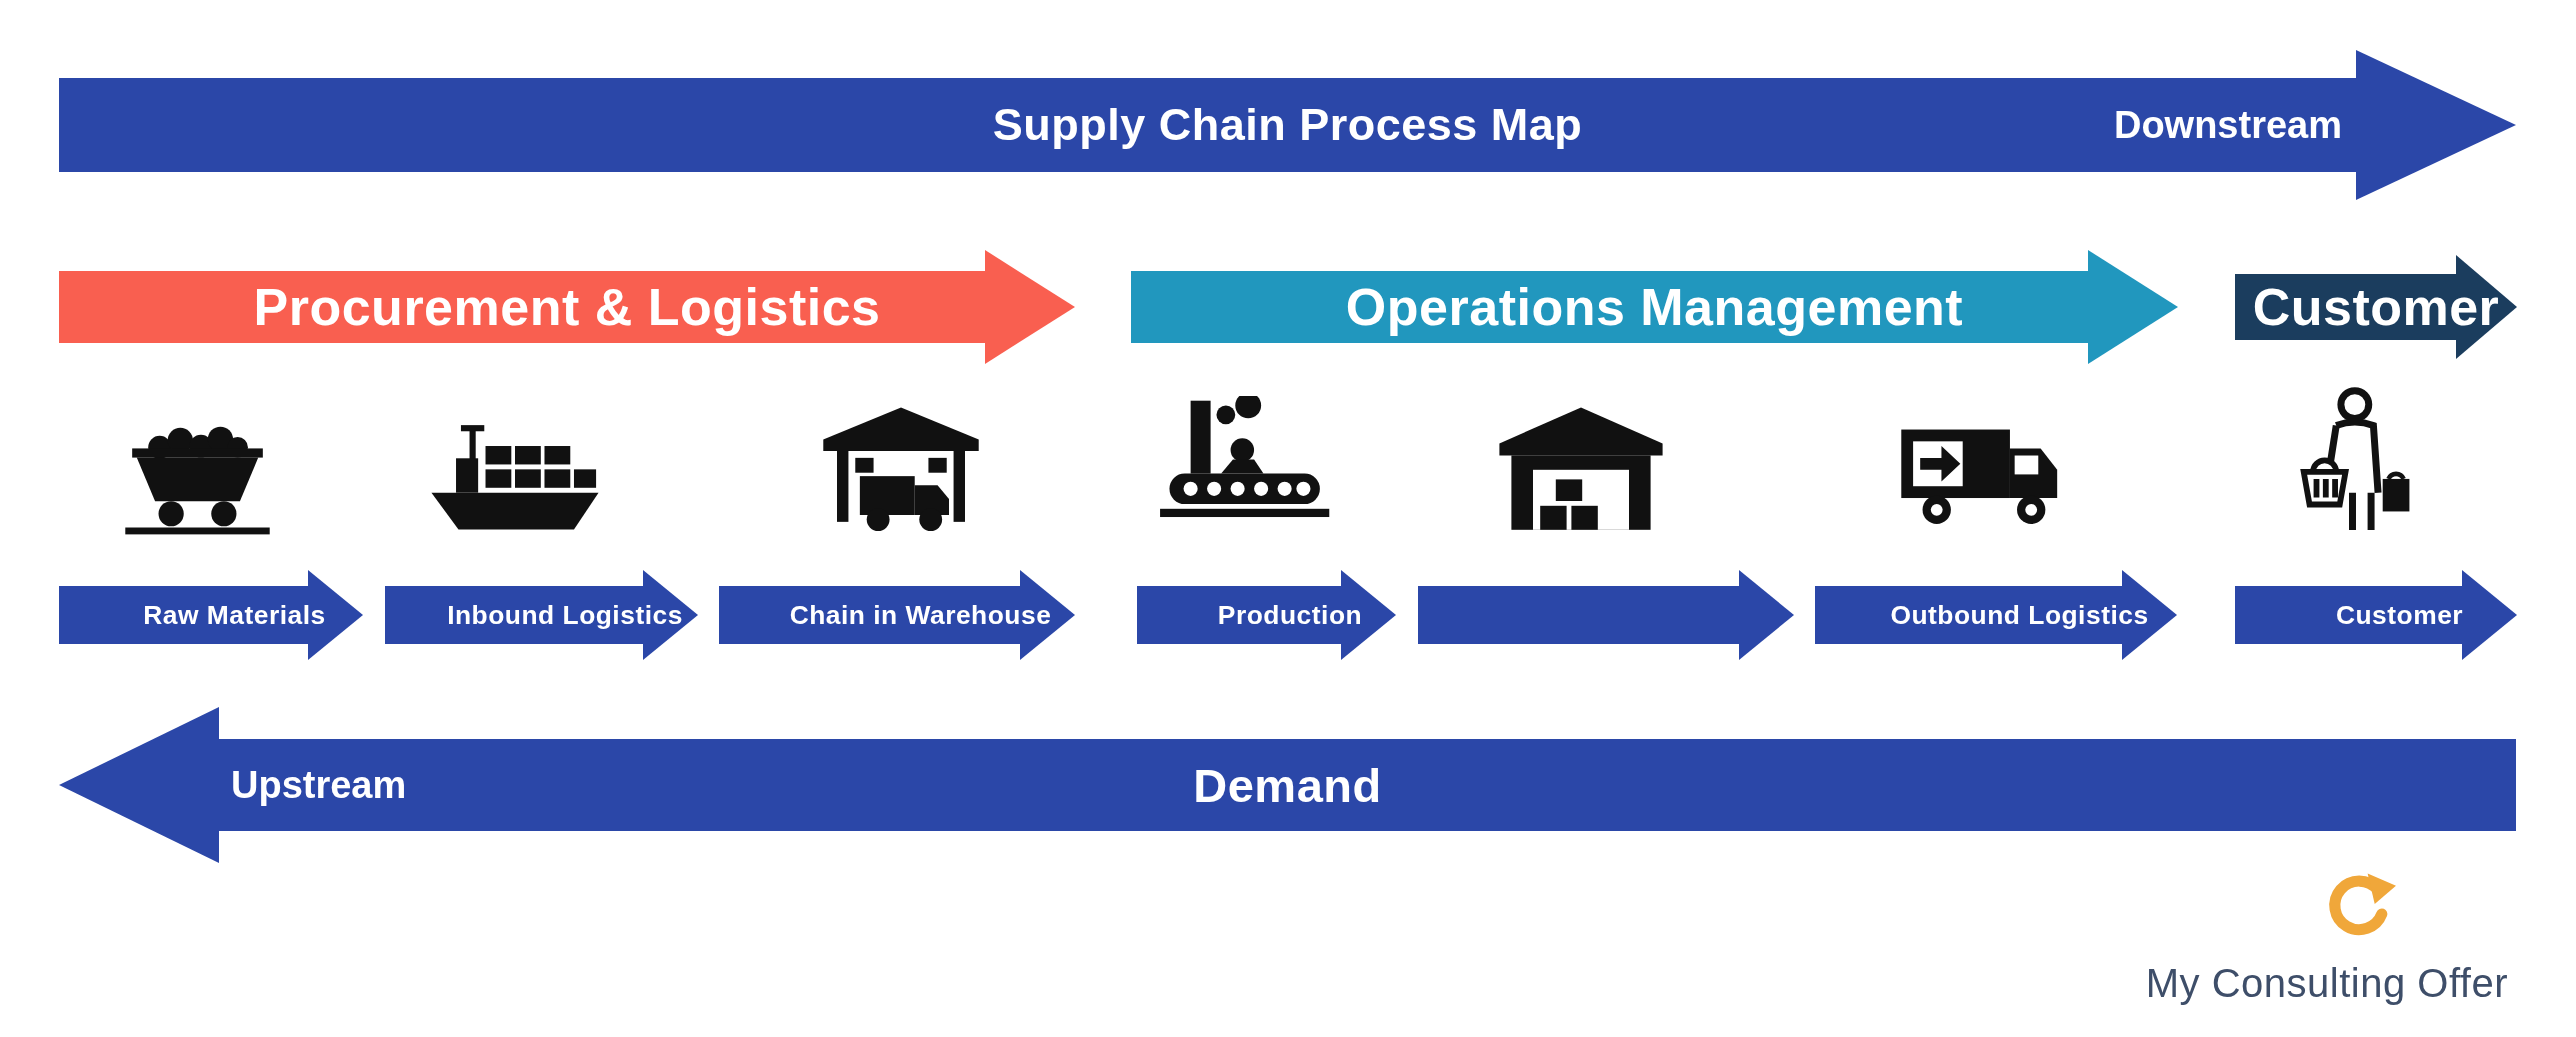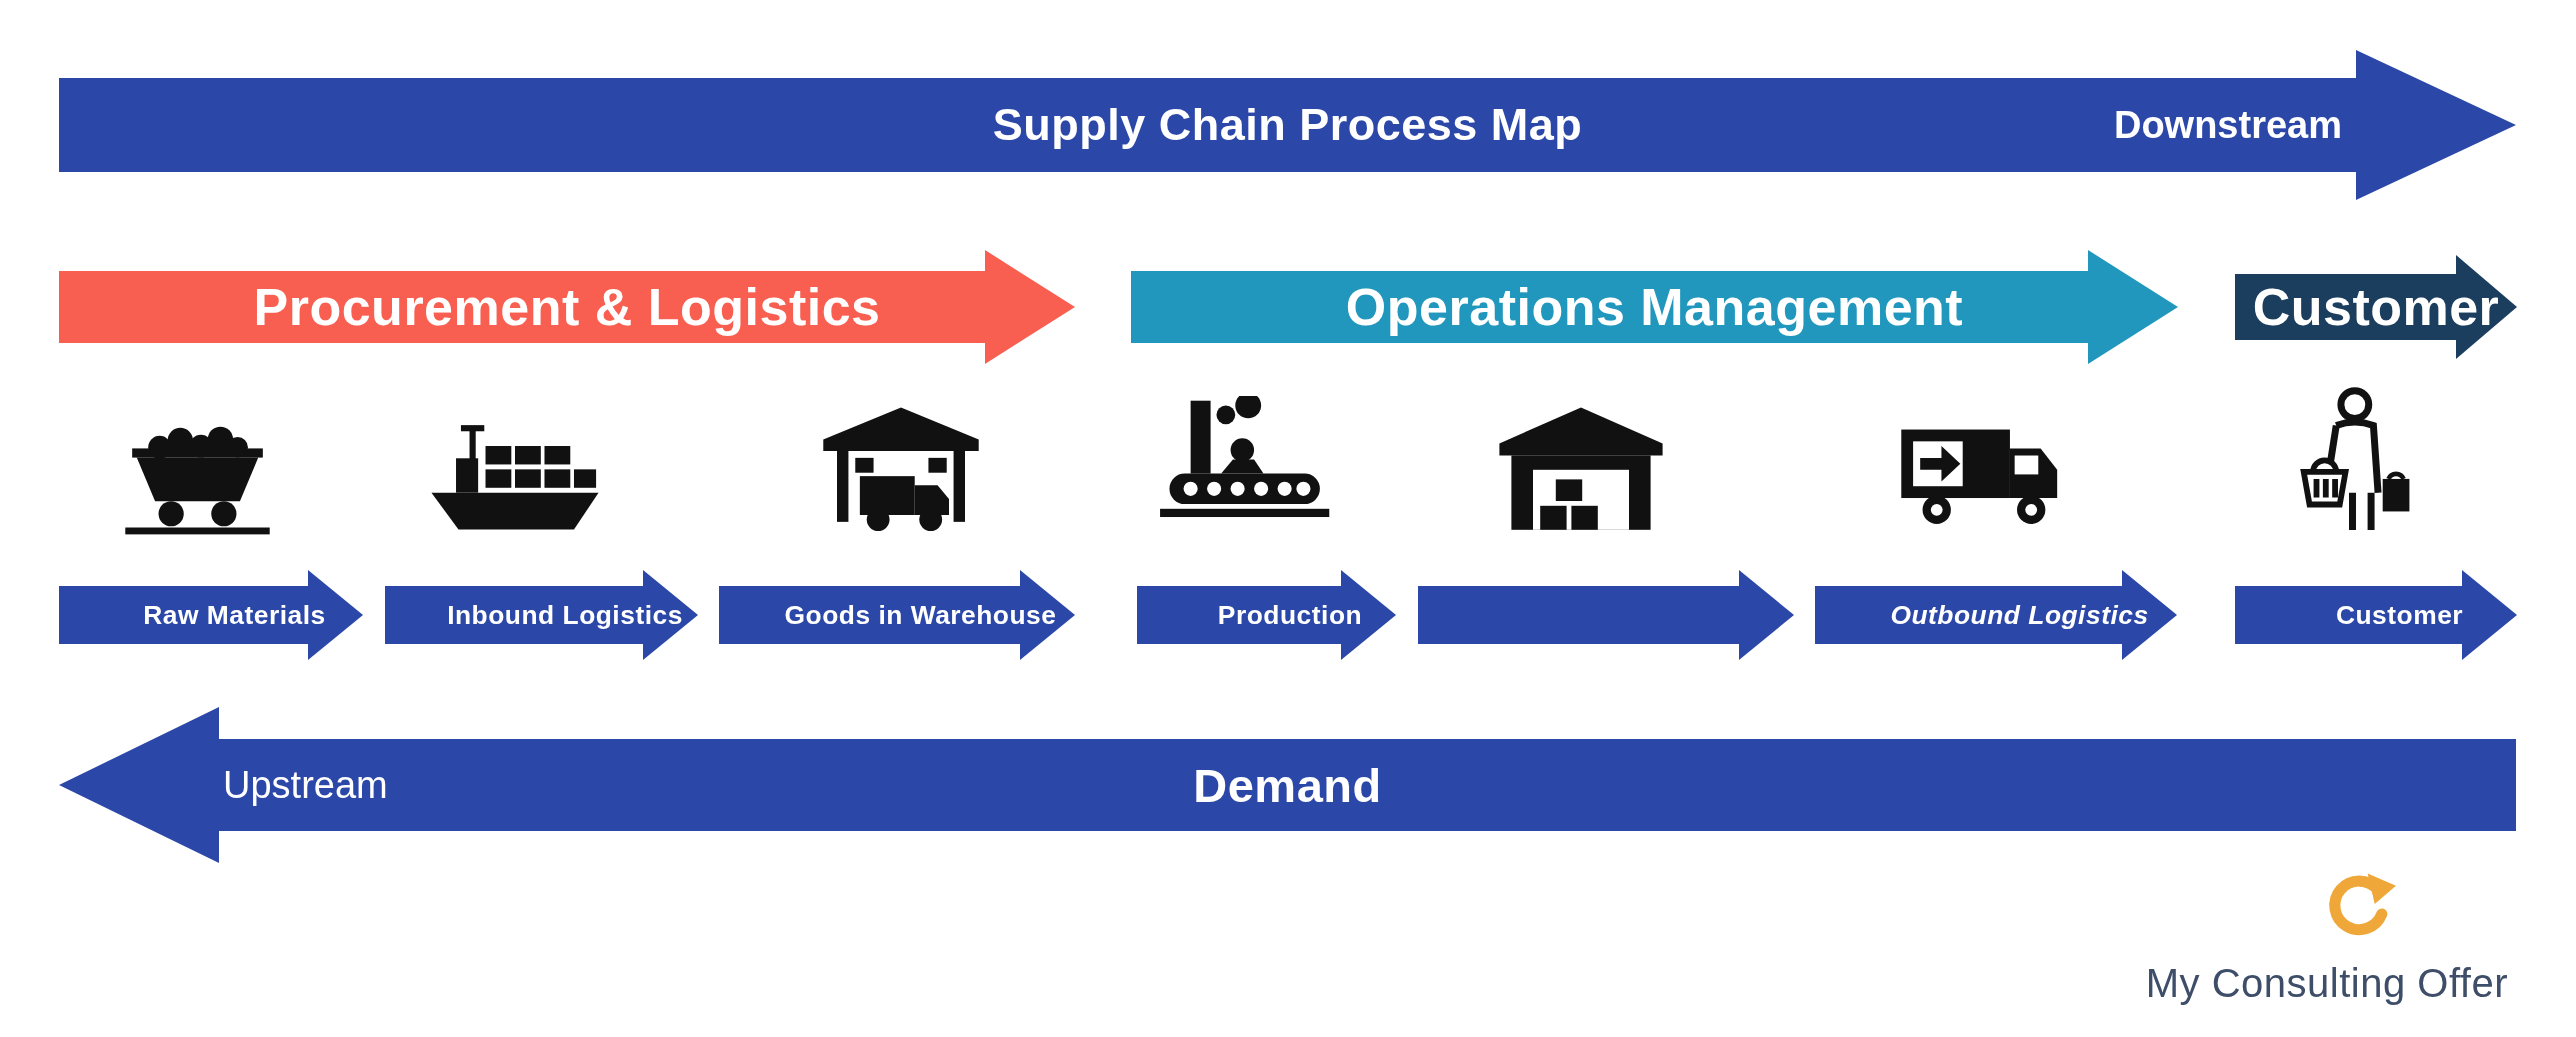--- a/index.html
+++ b/index.html
@@ -73,22 +73,22 @@
 
   
   .bottom-arrow { left:59px; top:706px; width:2457px; height:157px; }
   .bottom-arrow .body { height:92px; background:#2B47A8; }
   .bottom-arrow .head {
     border-top:78px solid transparent; border-bottom:78px solid transparent;
     border-right:160px solid #2B47A8;
   }
   .bottom-arrow .demand-label { font-size:47px;text-align:center; }
   .bottom-arrow .upstream-label {
-    position:absolute; left:164px; top:50%; transform:translateY(-50%);
-    color:#fff; font-weight:normal; font-size:38px; white-space:nowrap;
+    position:absolute; left:172px; top:50%; transform:translateY(-50%);
+    color:#fff; font-weight:bold; font-size:38px; white-space:nowrap;
   }
 
   
   .logo { position:absolute; right:68px; top:872px; width:415px; height:141px; }
   .logo .swoosh { position:absolute; left:224px; top:0; }
   .logo .logo-text {
     position:absolute; right:0; bottom:7.5px;
     font-size:40px; color:#3E4E69; white-space:nowrap; letter-spacing:0.5px;
   }
 </style>
@@ -266,39 +266,39 @@
       <div class="head"></div>
     </div>
     <span class="label">Inbound Logistics</span>
   </div>
 
   <div class="arrow mini" style="left:719px; width:356px;">
     <div class="shape">
       <div class="body"></div>
       <div class="head"></div>
     </div>
-    <span class="label">Goods in Warehouse</span>
+    <span class="label">Chain in Warehouse</span>
   </div>
 
   <div class="arrow mini" style="left:1137px; width:259px;">
     <div class="shape">
       <div class="body"></div>
       <div class="head"></div>
     </div>
     <span class="label">Production</span>
   </div>
 
   <div class="arrow mini" style="left:1418px; width:376px;">
     <div class="shape">
       <div class="body"></div>
       <div class="head"></div>
     </div>
   </div>
 
-  <div class="arrow mini" style="left:1815px; width:362px;font-style:italic;">
+  <div class="arrow mini" style="left:1815px; width:362px;">
     <div class="shape">
       <div class="body"></div>
       <div class="head"></div>
     </div>
     <span class="label">Outbound Logistics</span>
   </div>
 
   <div class="arrow mini" style="left:2235px; width:282px;">
     <div class="shape">
       <div class="body"></div>

